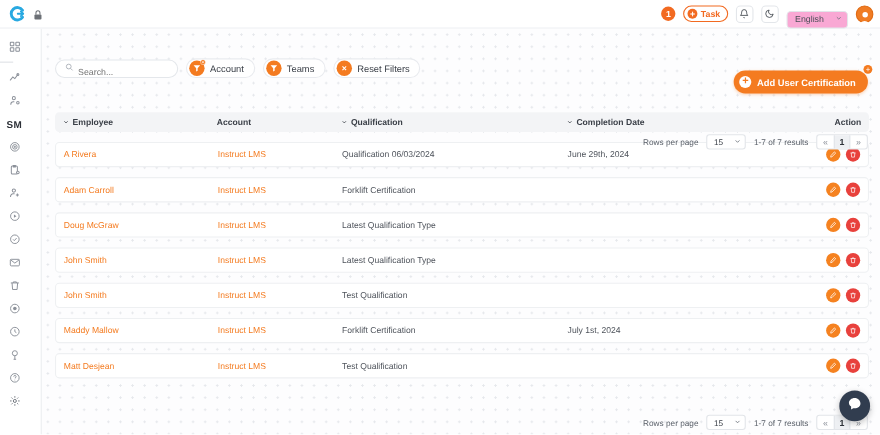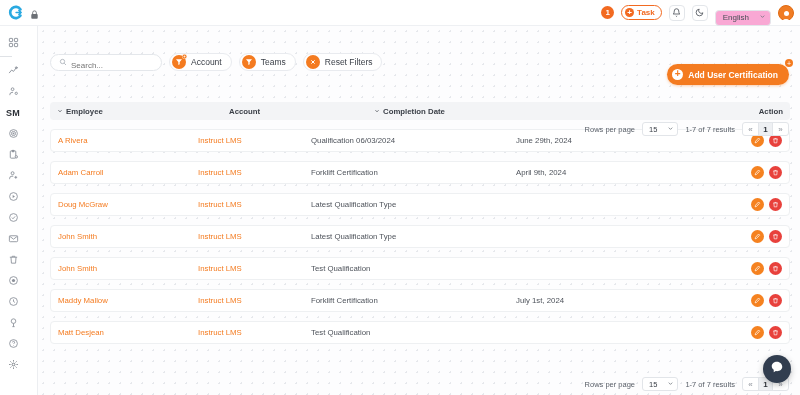--- a/index.html
+++ b/index.html
@@ -151,21 +151,21 @@
   .pg-nav { display: flex; align-items: center; border: 1px solid #e2e5e9; border-radius: 3px; overflow: hidden; background: #fff; height: 14px; }
   .pg-nav div { width: 15px; height: 14px; display: flex; align-items: center; justify-content: center; font-size: 8px; color: #8b9099; cursor: pointer; }
   .pg-nav .pg-cur { background: #eef0f3; color: #2f333a; font-weight: 600; border-left: 1px solid #e2e5e9; border-right: 1px solid #e2e5e9; }
 
   
   .table { margin-top: 31px; }
   .thead {
     display: flex; align-items: center;
     background: #f3f4f6; border-radius: 4px;
     height: 18px; padding: 0 7px;
-    font-size: 7.8px; font-weight: 600; color: #3a3f47; gap: 32px;
+    font-size: 7.8px; font-weight: 600; color: #3a3f47;
   }
   .thead .cell { display: flex; align-items: center; gap: 3px; }
   .c-emp { width: 140px; flex: 0 0 140px; }
   .c-acc { width: 113px; flex: 0 0 113px; }
   .c-qual { width: 205px; flex: 0 0 205px; }
   .c-date { width: 218px; flex: 0 0 218px; }
   .c-act { flex: 1; text-align: right; justify-content: flex-end; }
 
   .trow {
     display: flex; align-items: center;
@@ -426,20 +426,26 @@
         <div class="thead">
           <div class="cell c-emp">
             <span><svg viewBox="0 0 24 24" width="6" height="6" fill="none" stroke="#3a3f47" stroke-width="3">
                   <path d="M6 9l6 6 6-6"></path>
                 </svg></span>
             <span>Employee</span>
           </div>
           <div class="cell c-acc">
             <span>Account</span>
           </div>
+          <div class="cell c-qual">
+            <span><svg viewBox="0 0 24 24" width="6" height="6" fill="none" stroke="#3a3f47" stroke-width="3">
+                  <path d="M6 9l6 6 6-6"></path>
+                </svg></span>
+            <span>Qualification</span>
+          </div>
           <div class="cell c-date">
             <span><svg viewBox="0 0 24 24" width="6" height="6" fill="none" stroke="#3a3f47" stroke-width="3">
                   <path d="M6 9l6 6 6-6"></path>
                 </svg></span>
             <span>Completion Date</span>
           </div>
           <div class="cell c-act">
             <span>Action</span>
           </div>
         </div>
@@ -460,21 +466,20 @@
                   <svg viewBox="0 0 24 24" width="7" height="7" fill="none" stroke="#fff" stroke-width="2.2">
                     <path d="M4 7h16M9.5 7V5h5v2M6.5 7l1 13h9l1-13"></path>
                   </svg>
                 </div>
               </div>
             </div>
             <div class="trow">
               <div class="c-emp link">Adam Carroll</div>
               <div class="c-acc link">Instruct LMS</div>
               <div class="c-qual">Forklift Certification</div>
-              <div class="c-date">April 9th, 2024</div>
               <div class="act-cell">
                 <div class="act-btn act-edit">
                   <svg viewBox="0 0 24 24" width="7" height="7" fill="none" stroke="#fff" stroke-width="2.4" stroke-linecap="round">
                     <path d="M16.5 4.5l3 3L8 19l-4 1 1-4z"></path>
                   </svg>
                 </div>
                 <div class="act-btn act-del">
                   <svg viewBox="0 0 24 24" width="7" height="7" fill="none" stroke="#fff" stroke-width="2.2">
                     <path d="M4 7h16M9.5 7V5h5v2M6.5 7l1 13h9l1-13"></path>
                   </svg>

